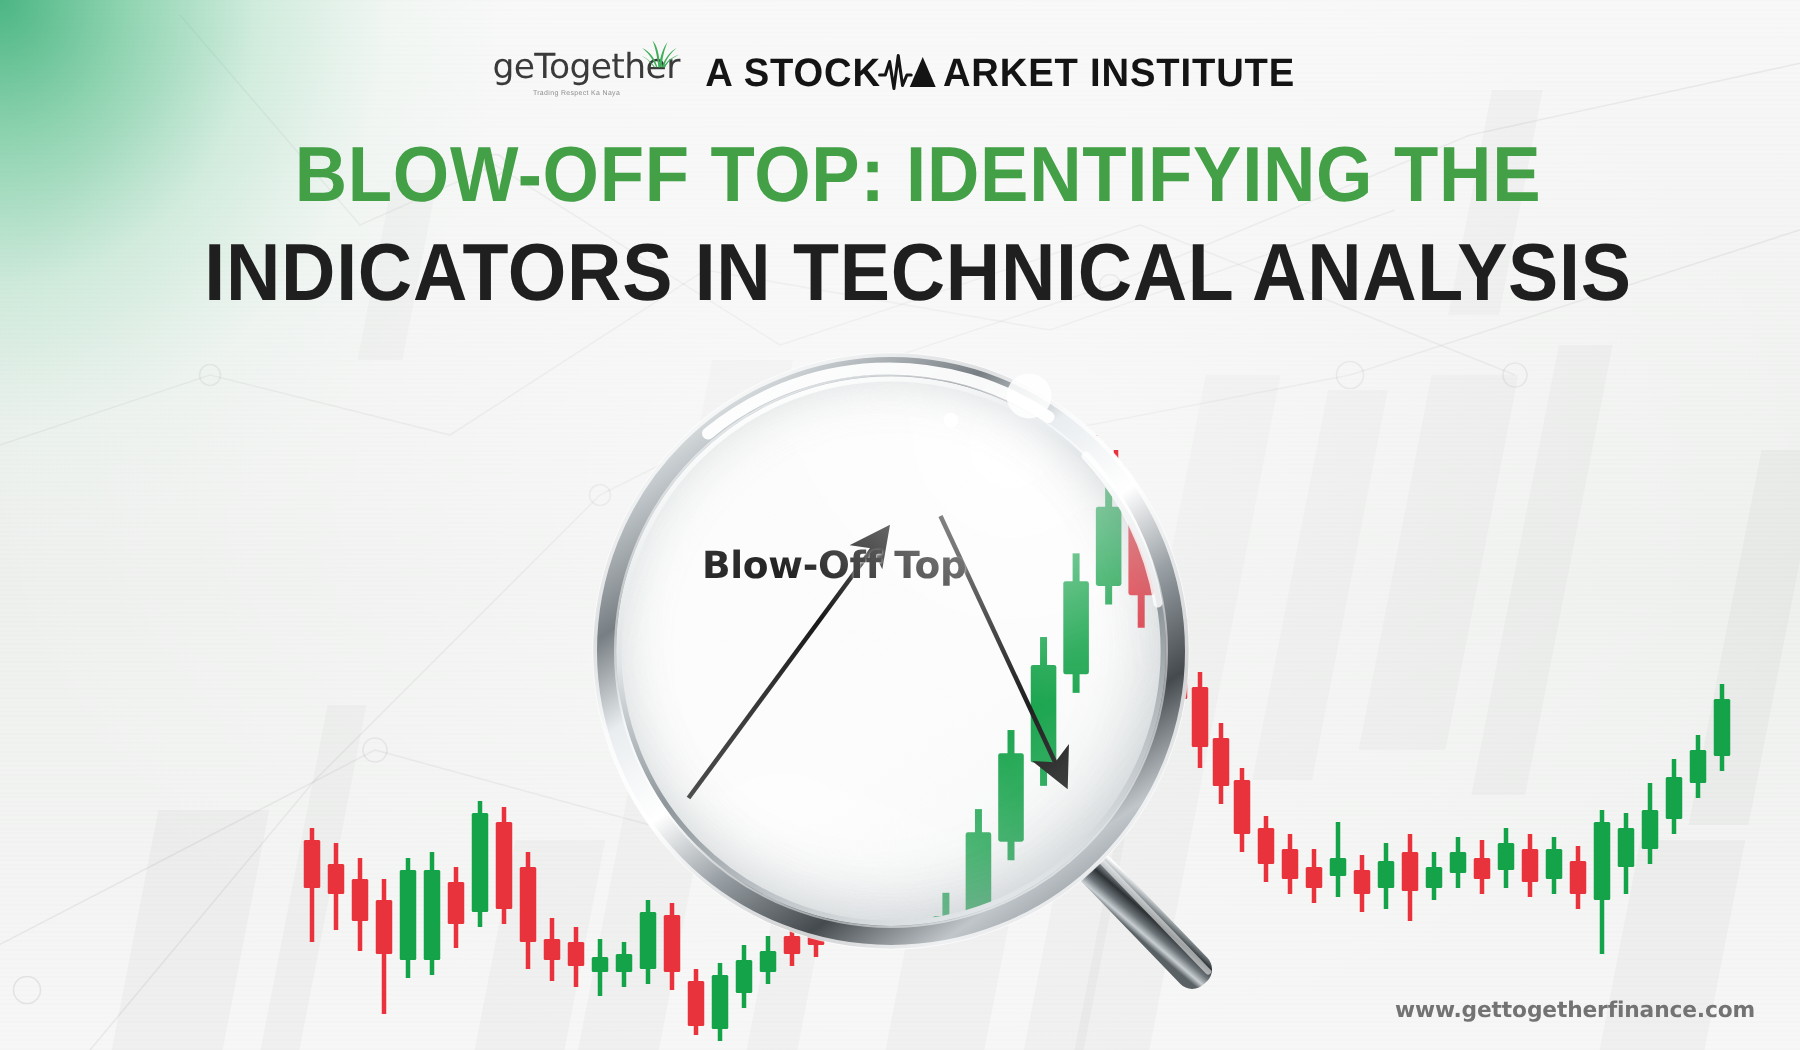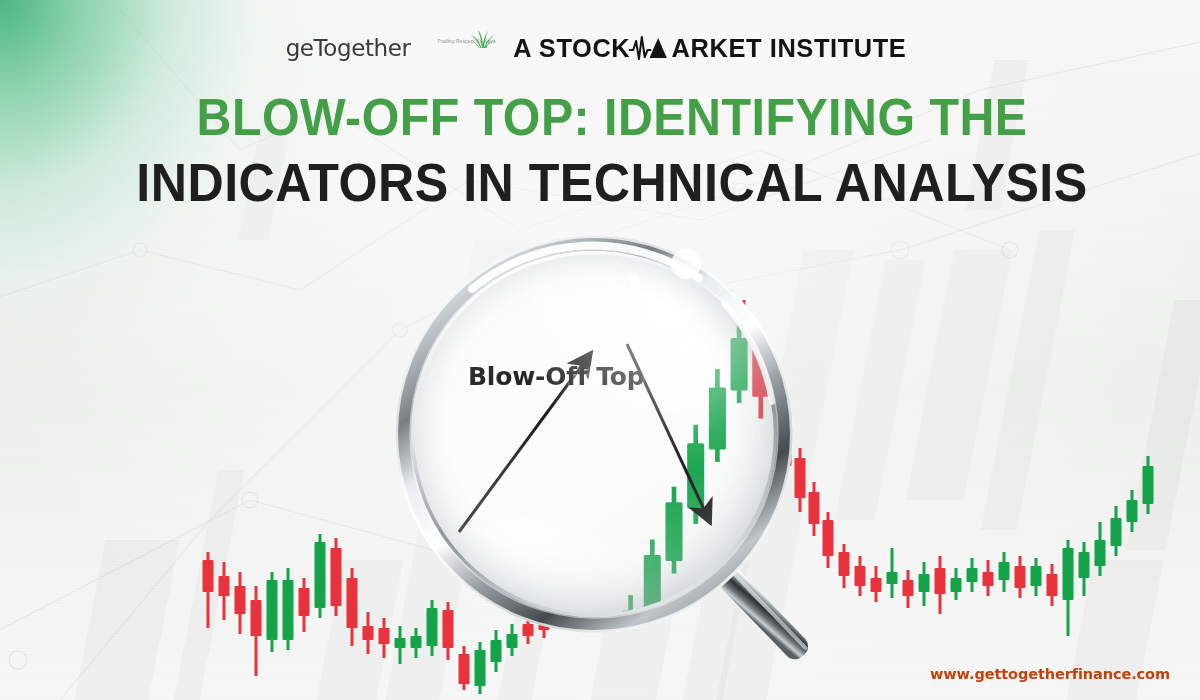--- a/index.html
+++ b/index.html
@@ -31,21 +31,21 @@
   .bg-bars{position:absolute;inset:0;overflow:hidden;}
   .bg-bar{position:absolute;background:rgba(0,0,0,.028);transform:skewX(-11deg);}
   .bg-net{position:absolute;inset:0;}
   .vig{position:absolute;inset:0;pointer-events:none;
     background:radial-gradient(ellipse 900px 600px at 50% 45%,
       rgba(255,255,255,.55) 0%,rgba(255,255,255,0) 70%);}
 
   
   .brandbar{position:absolute;left:0;right:0;top:33px;
     display:flex;align-items:center;justify-content:center;gap:9px;}
-  .logo{display:flex;flex-direction:row;align-items:flex-start;position:relative;justify-content:flex-end;}
+  .logo{display:flex;flex-direction:column;align-items:flex-start;position:relative;justify-content:flex-end;}
   .logo-word{font-size:23px;font-weight:400;letter-spacing:-.4px;color:#3a3a3a;
     line-height:1;font-family:"DejaVu Sans",sans-serif;}
   .logo-tag{font-size:4.6px;letter-spacing:.25px;color:#8a8d8a;margin-top:2px;
     margin-left:27px;white-space:nowrap;font-family:"Liberation Sans",sans-serif;}
   .sprout{position:absolute;right:-3px;top:-9px;}
   .instname{font-size:26.5px;font-weight:700;letter-spacing:.6px;color:#141414;
     font-family:"Liberation Sans",sans-serif;white-space:nowrap;
     display:flex;align-items:center;transform:scaleX(.96);}
   .instname .seg{display:inline-block;}
 
@@ -72,21 +72,21 @@
       radial-gradient(circle at 30% 88%,rgba(255,255,255,.38) 0%,rgba(255,255,255,0) 40%),
       linear-gradient(150deg,rgba(255,255,255,.30) 0%,rgba(255,255,255,0) 38%,rgba(255,255,255,0) 62%,rgba(235,238,240,.42) 100%);
     box-shadow:inset 0 0 34px rgba(160,170,175,.30),
                inset -10px -16px 40px rgba(120,132,140,.20);}
   .lbl-blowoff{position:absolute;left:56px;top:110px;font-size:25px;font-weight:700;
     color:#1b1b1b;font-family:"DejaVu Sans",sans-serif;letter-spacing:-.2px;
     text-shadow:0 1px 2px rgba(255,255,255,.9);}
 
   
   .site{position:absolute;right:30px;bottom:18px;font-size:14.5px;
-    font-weight:700;color:#c2410c;letter-spacing:-.1px;
+    font-weight:700;color:#737373;letter-spacing:-.1px;
     font-family:"DejaVu Sans",sans-serif;}
 </style>
 </head>
 <body>
 
 <div id="stage">
 
   <div class="bg-base"></div>
   <div class="bg-texture"></div>
 

